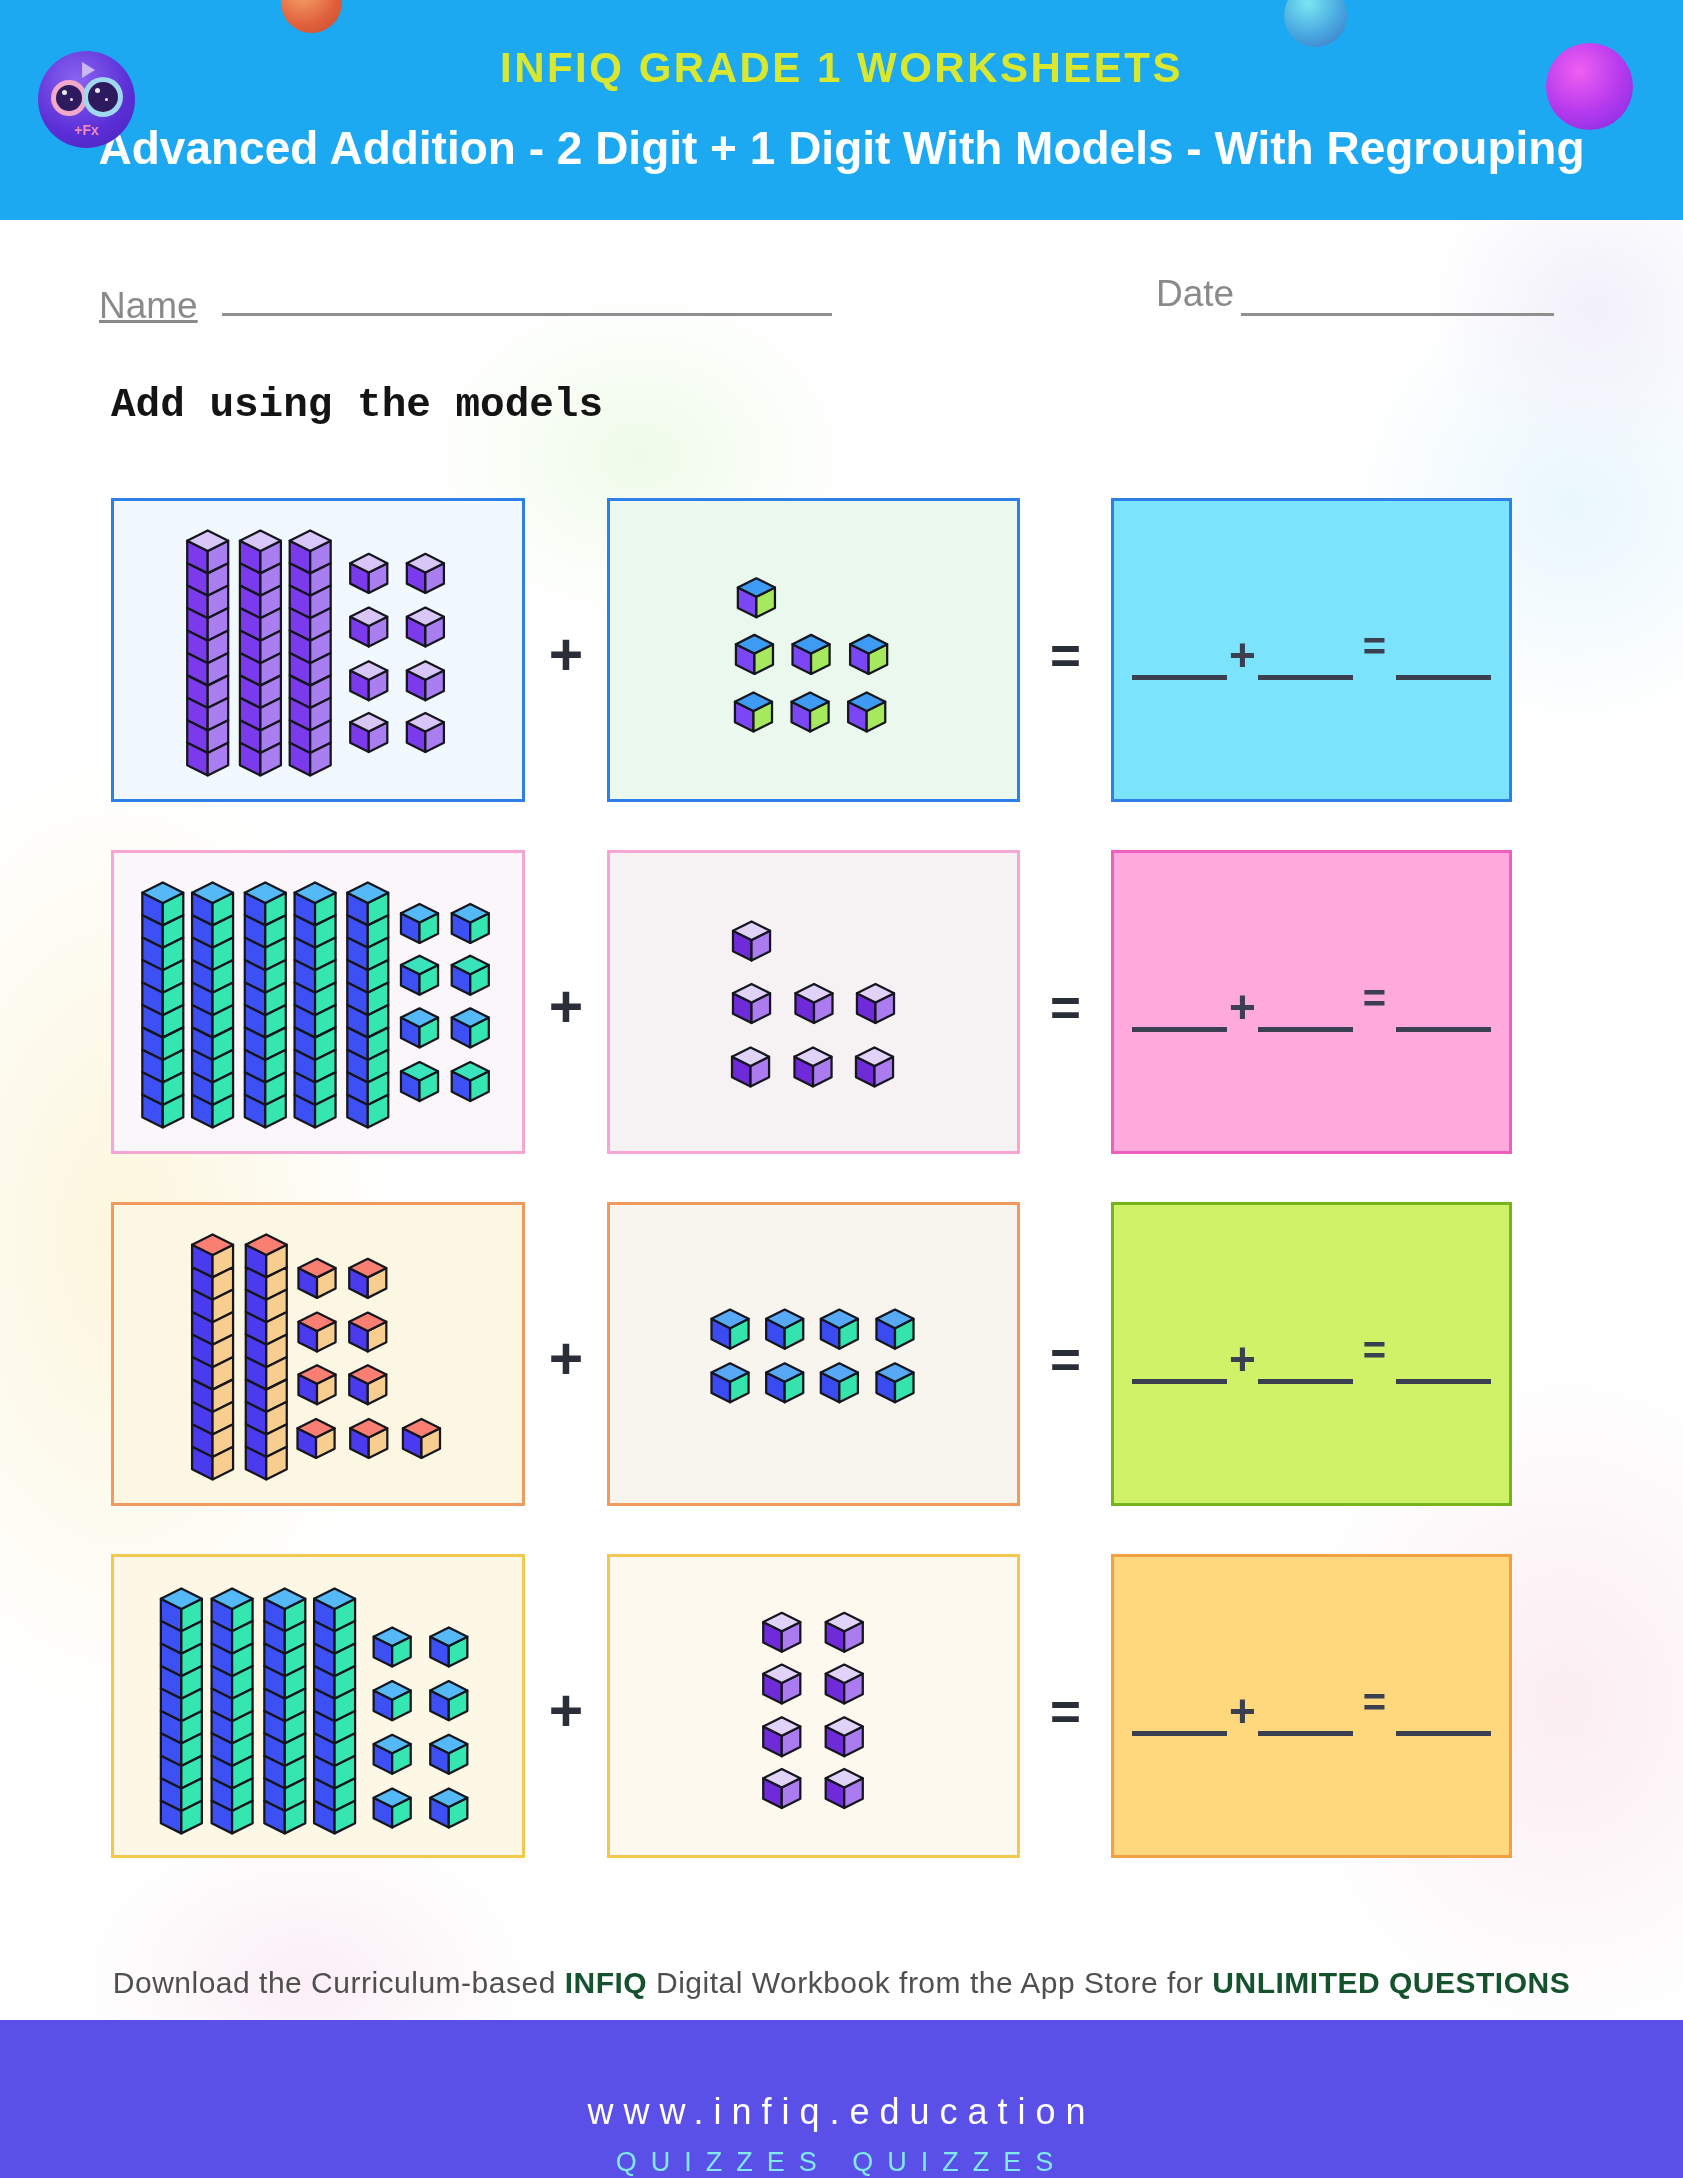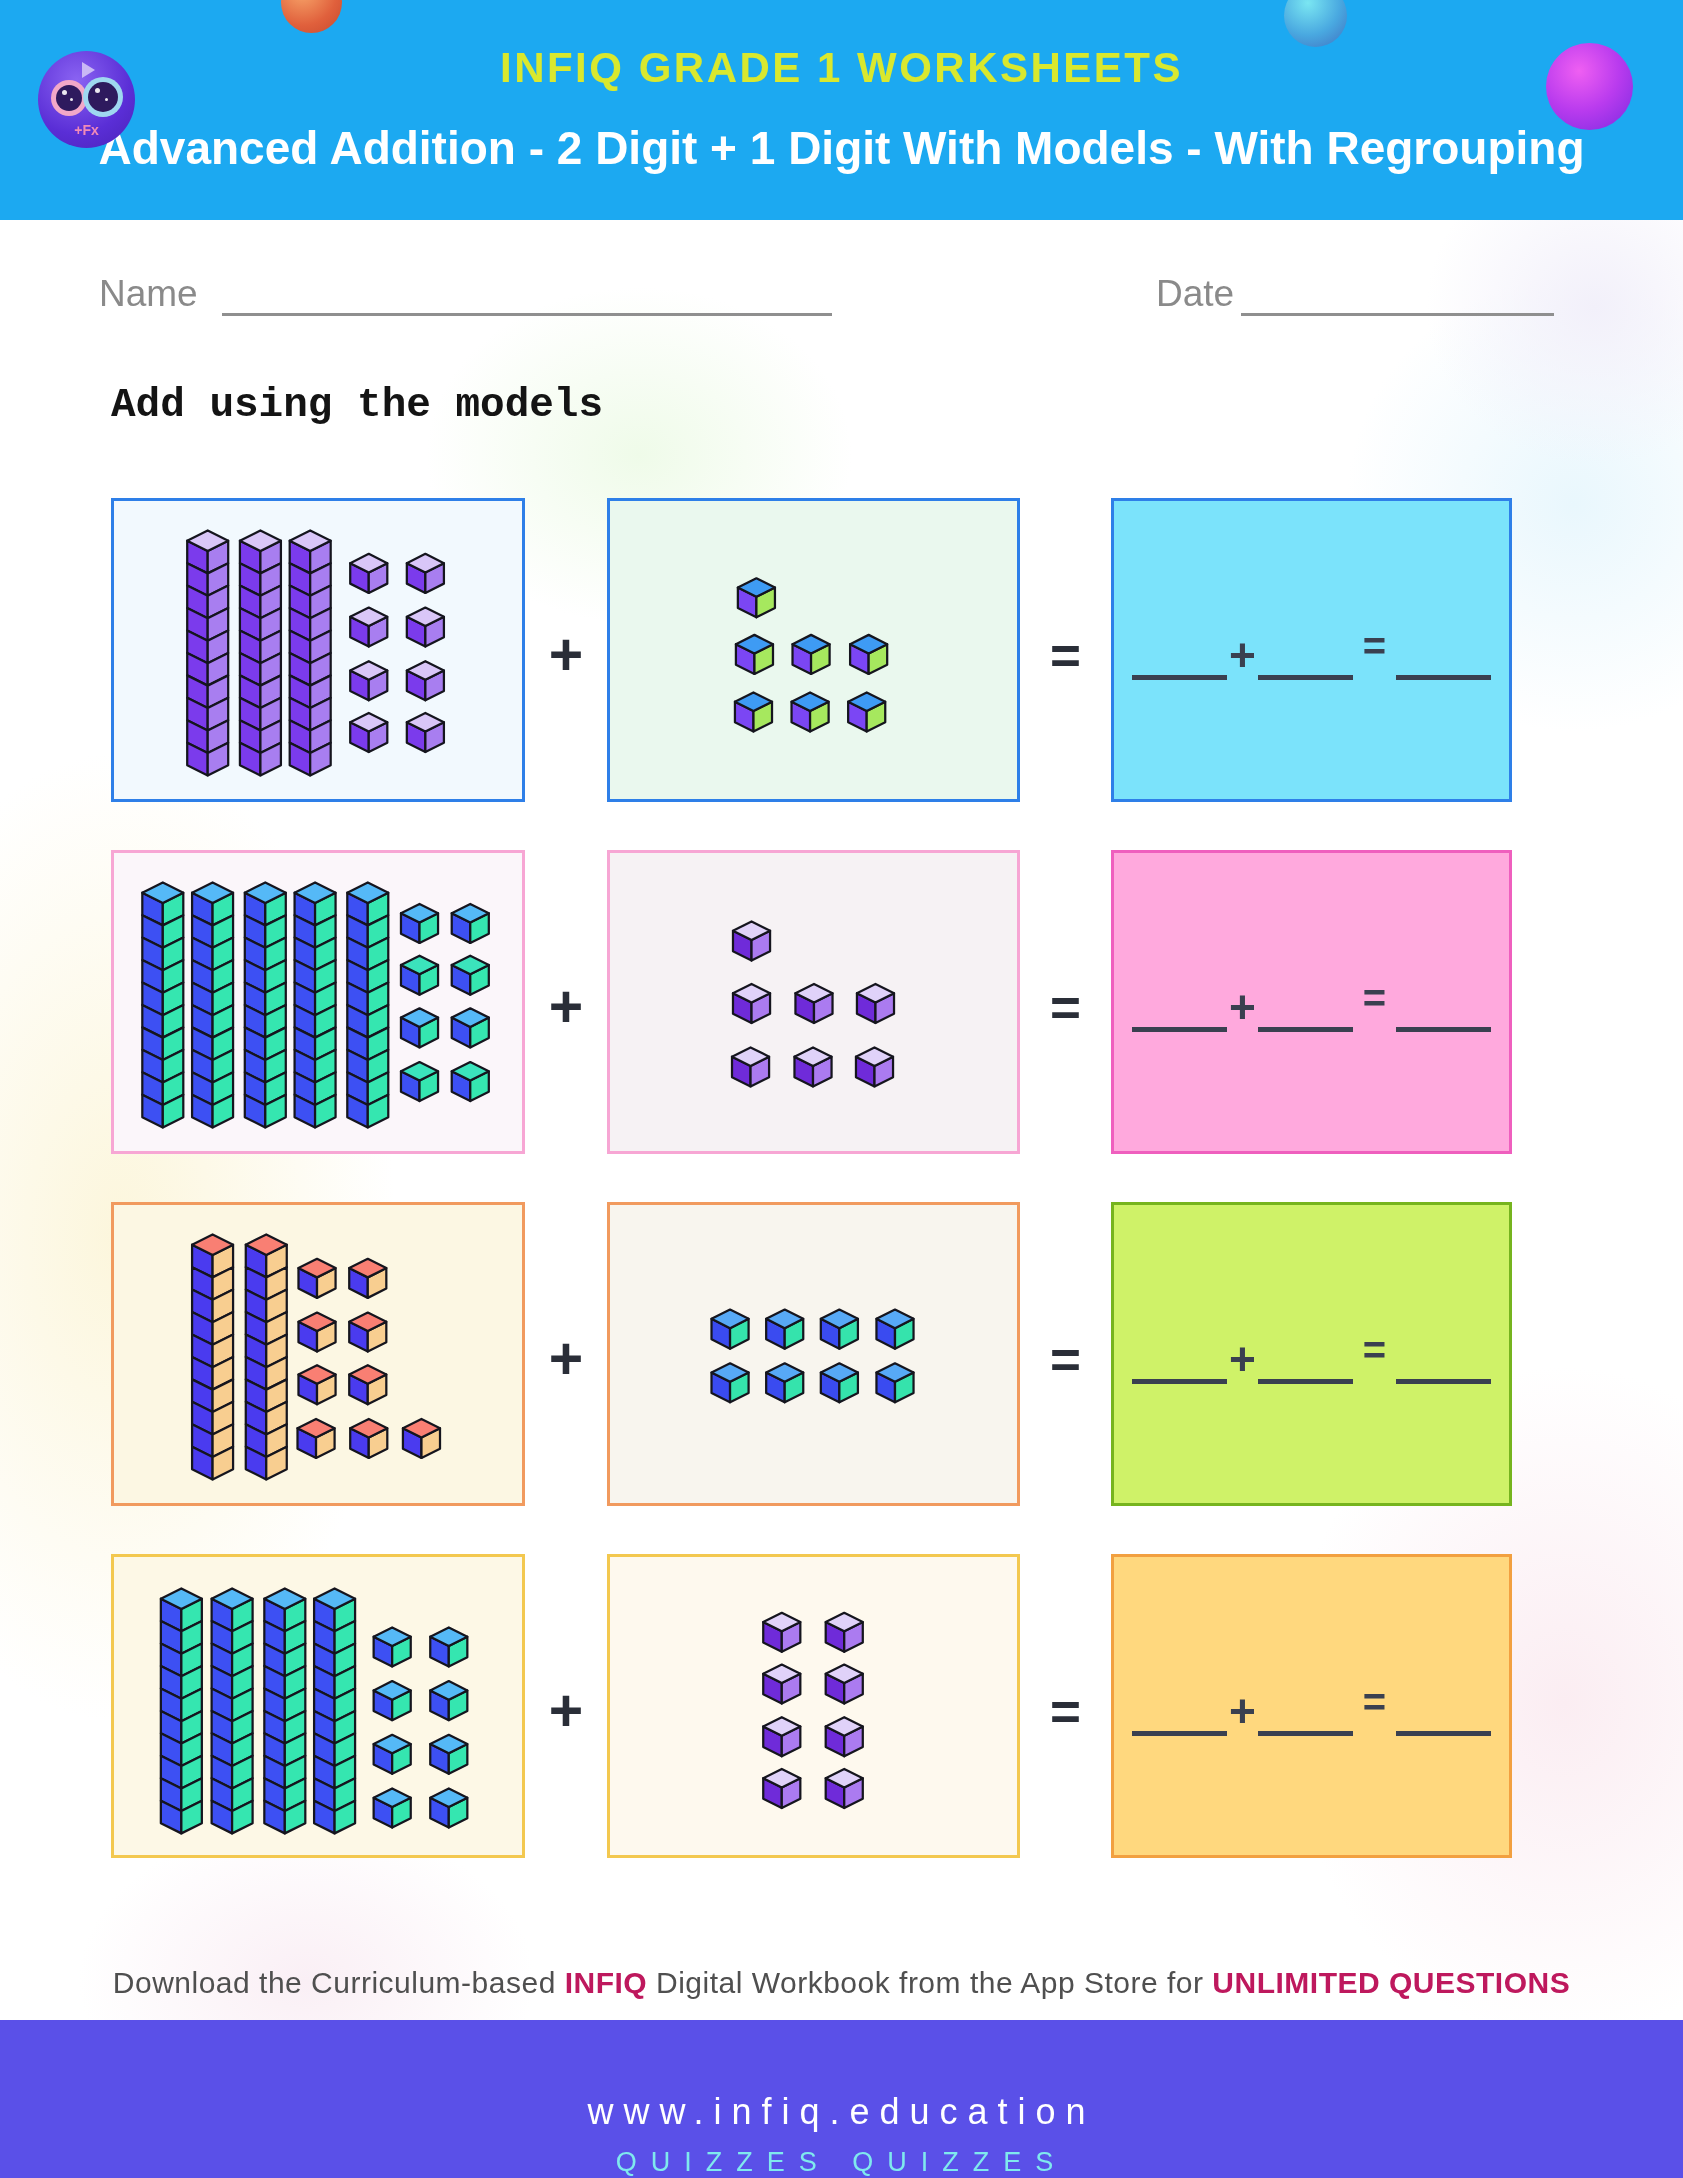--- a/index.html
+++ b/index.html
@@ -31,21 +31,21 @@
   .pupil{position:absolute;border-radius:50%;background:#2e1a5e;}
   .eye-pink .pupil{left:5px;top:5px;width:26px;height:26px;}
   .eye-blue .pupil{left:5px;top:5px;width:30px;height:30px;}
   .dot{position:absolute;width:5px;height:5px;border-radius:50%;background:#ffffff;opacity:.9;}
   .logo .fx{position:absolute;left:0;top:71px;width:100%;text-align:center;
         color:#f08ab8;font-size:14px;font-weight:700;}
   
   .namedate{position:absolute;left:0;top:273px;width:100%;height:50px;z-index:2;}
   .nd-label{position:absolute;font-size:37px;color:#8a8a8a;font-weight:400;}
   .nd-line{position:absolute;border-bottom:3px solid #8f8f8f;height:0;}
-  #name-label{left:99px;top:0;}
+  #name-label{left:99px;top:12px;text-decoration:underline;}
   #name-line{left:222px;top:40px;width:610px;}
   #date-label{left:1156px;top:0;}
   #date-line{left:1241px;top:40px;width:313px;}
   
   .instruction{position:absolute;left:111px;top:382px;font-size:41px;font-weight:800;color:#141414;z-index:2;font-family:Liberation Mono, monospace;}
   
   #problems{position:absolute;left:111px;top:498px;width:1401px;z-index:2;}
   .prob-row{display:grid;grid-template-columns:414px 82px 413px 91px 401px;
             height:304px;margin-bottom:48px;}
   .model-box{border:3px solid;box-sizing:border-box;height:304px;}
@@ -56,21 +56,21 @@
   .op-eq{font-size:53px;}
   .ans-box{border:3px solid;box-sizing:border-box;height:304px;
            display:flex;align-items:flex-end;justify-content:center;padding-bottom:119px;}
   .blank{width:95px;height:28px;border-bottom:5px solid #3a4050;}
   .ans-op{font-weight:800;color:#3a4050;line-height:1;}
   .ans-plus{font-size:46px;margin:0 2px 2px 2px;}
   .ans-eq{font-size:40px;margin:0 10px 14px 10px;}
   
   .promo{position:absolute;left:0;top:1966px;width:100%;text-align:center;
          font-size:30px;color:#4f4f4f;letter-spacing:0.5px;z-index:2;}
-  .promo b{color:#be185d;}
+  .promo b{color:#14532d;}
   .bottombar{position:absolute;left:0;top:2020px;width:100%;height:158px;z-index:3;
              display:flex;flex-direction:column;align-items:center;justify-content:flex-end;}
   .website{font-size:36px;color:#ffffff;letter-spacing:10px;font-weight:400;}
   .tagline{font-size:27px;letter-spacing:14px;font-weight:400;margin-top:14px;}
 </style>
 </head>
 <body>
 
 <div class="page">
 

